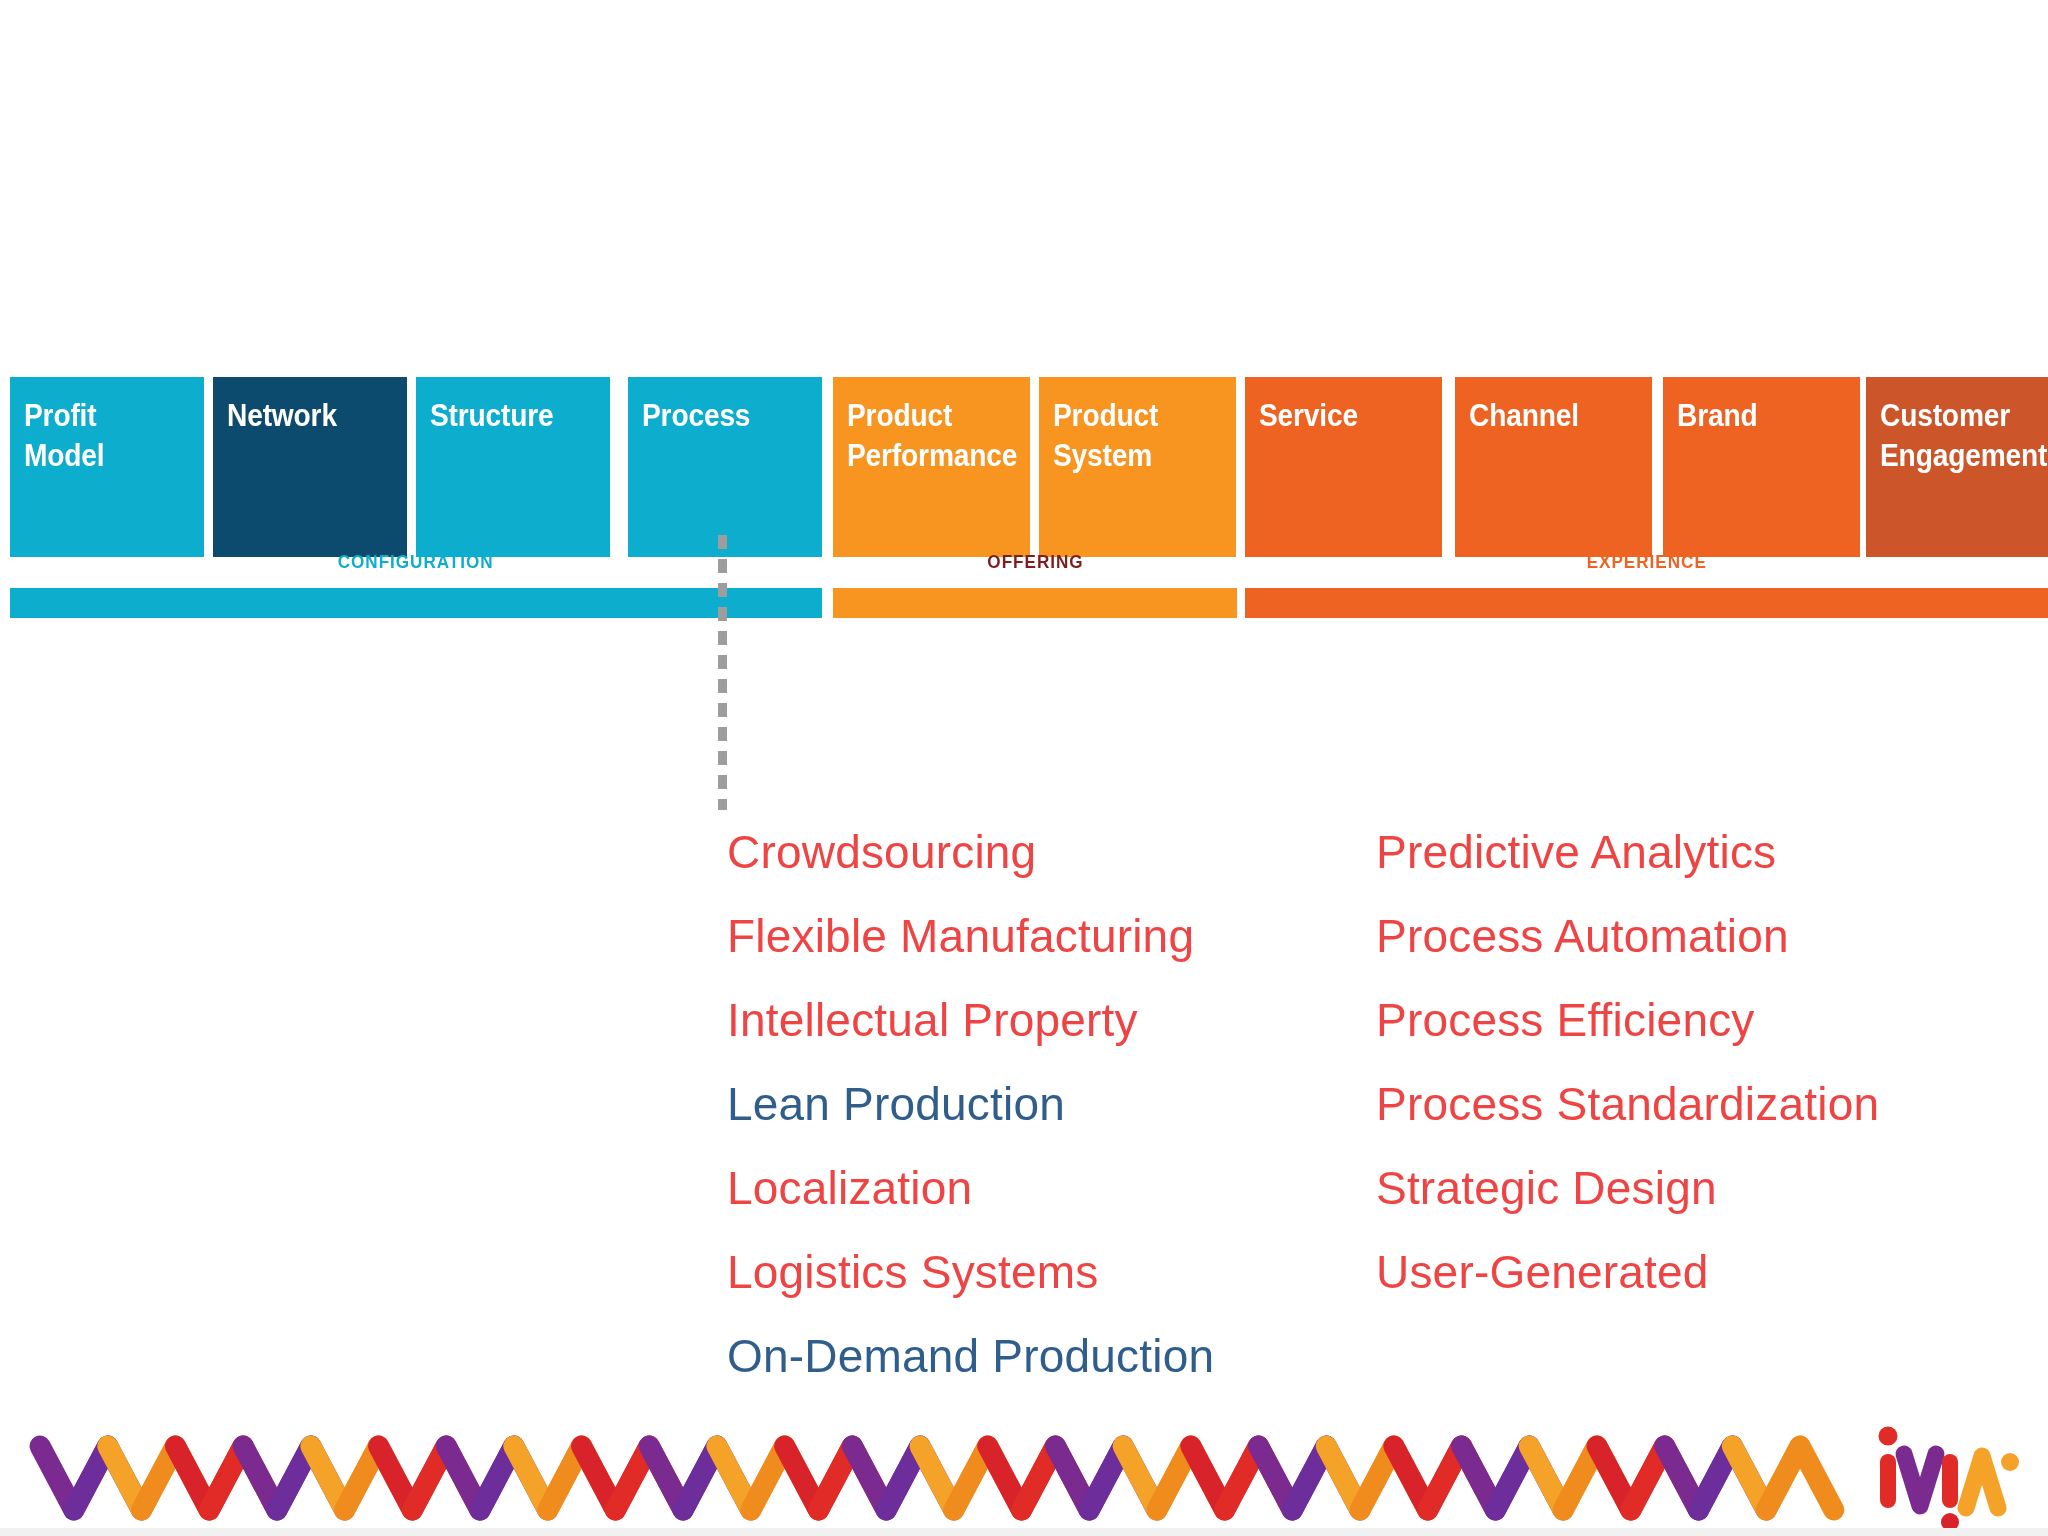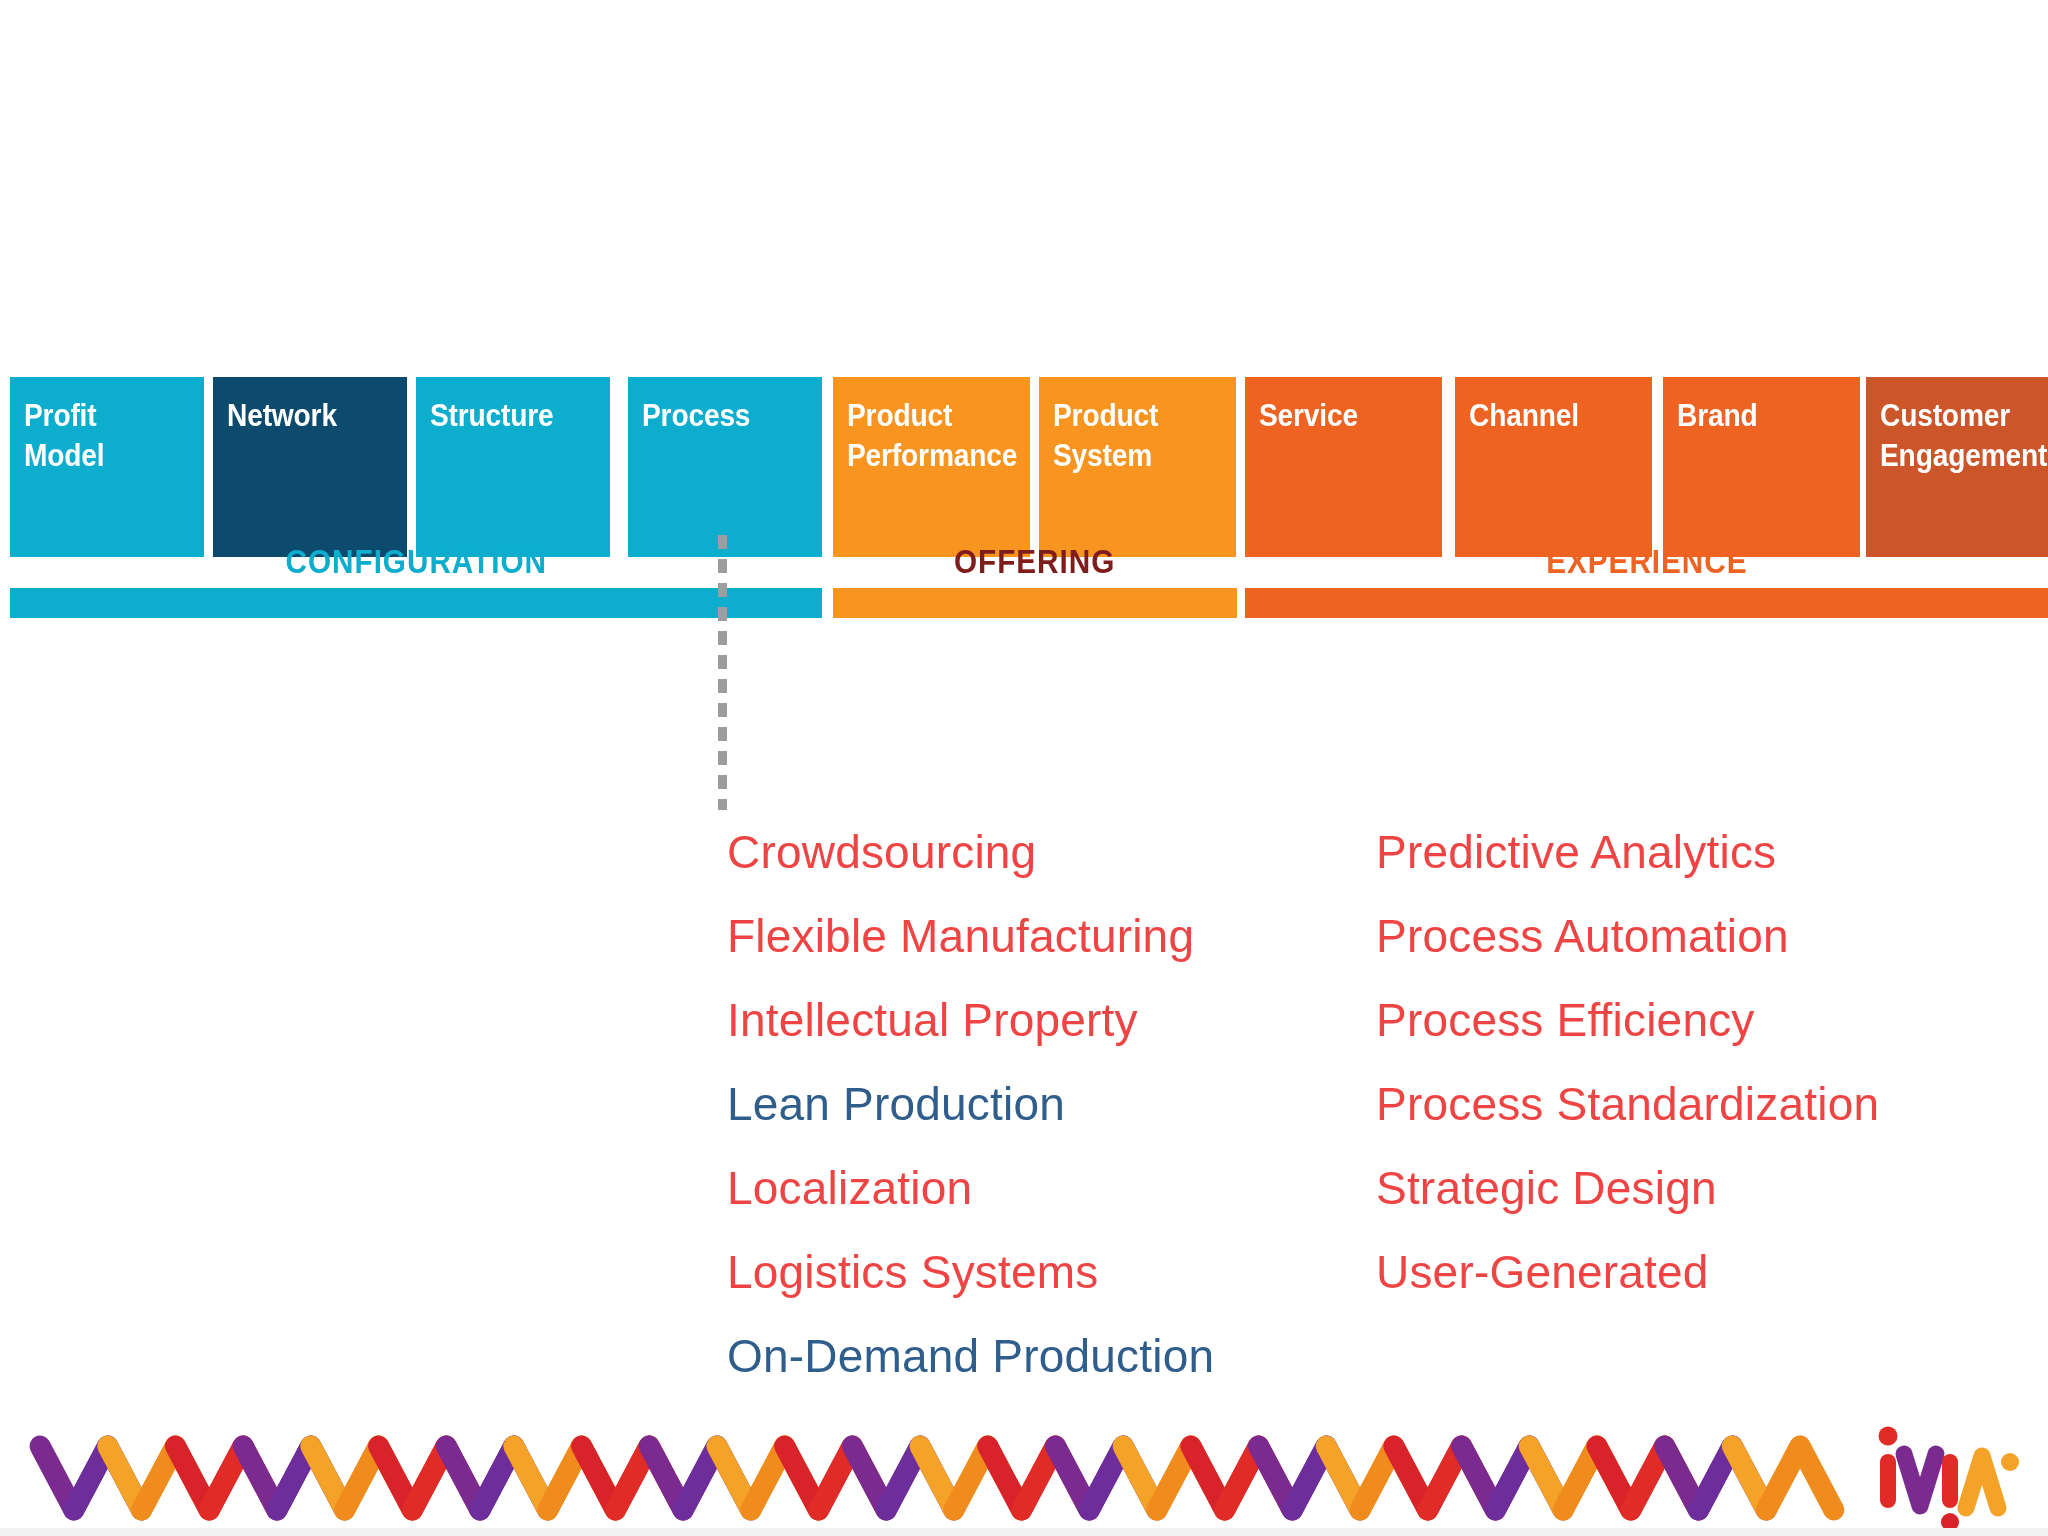--- a/index.html
+++ b/index.html
@@ -64,21 +64,21 @@
     top: 243px;
   }
   .grouplabel {
     position: absolute;
     top: 200px;
     height: 34px;
     line-height: 34px;
     text-align: center;
     font-family: "Liberation Sans Narrow", "Liberation Sans", "DejaVu Sans Condensed", sans-serif;
     font-weight: 700;
-    font-size: 33px;
+    font-size: 19px;
     letter-spacing: 1.1px;
   }
   .grouplabel span {
     display: inline-block;
     transform: scaleX(0.9);
   }
 
   
   #dashline {
     position: absolute;

